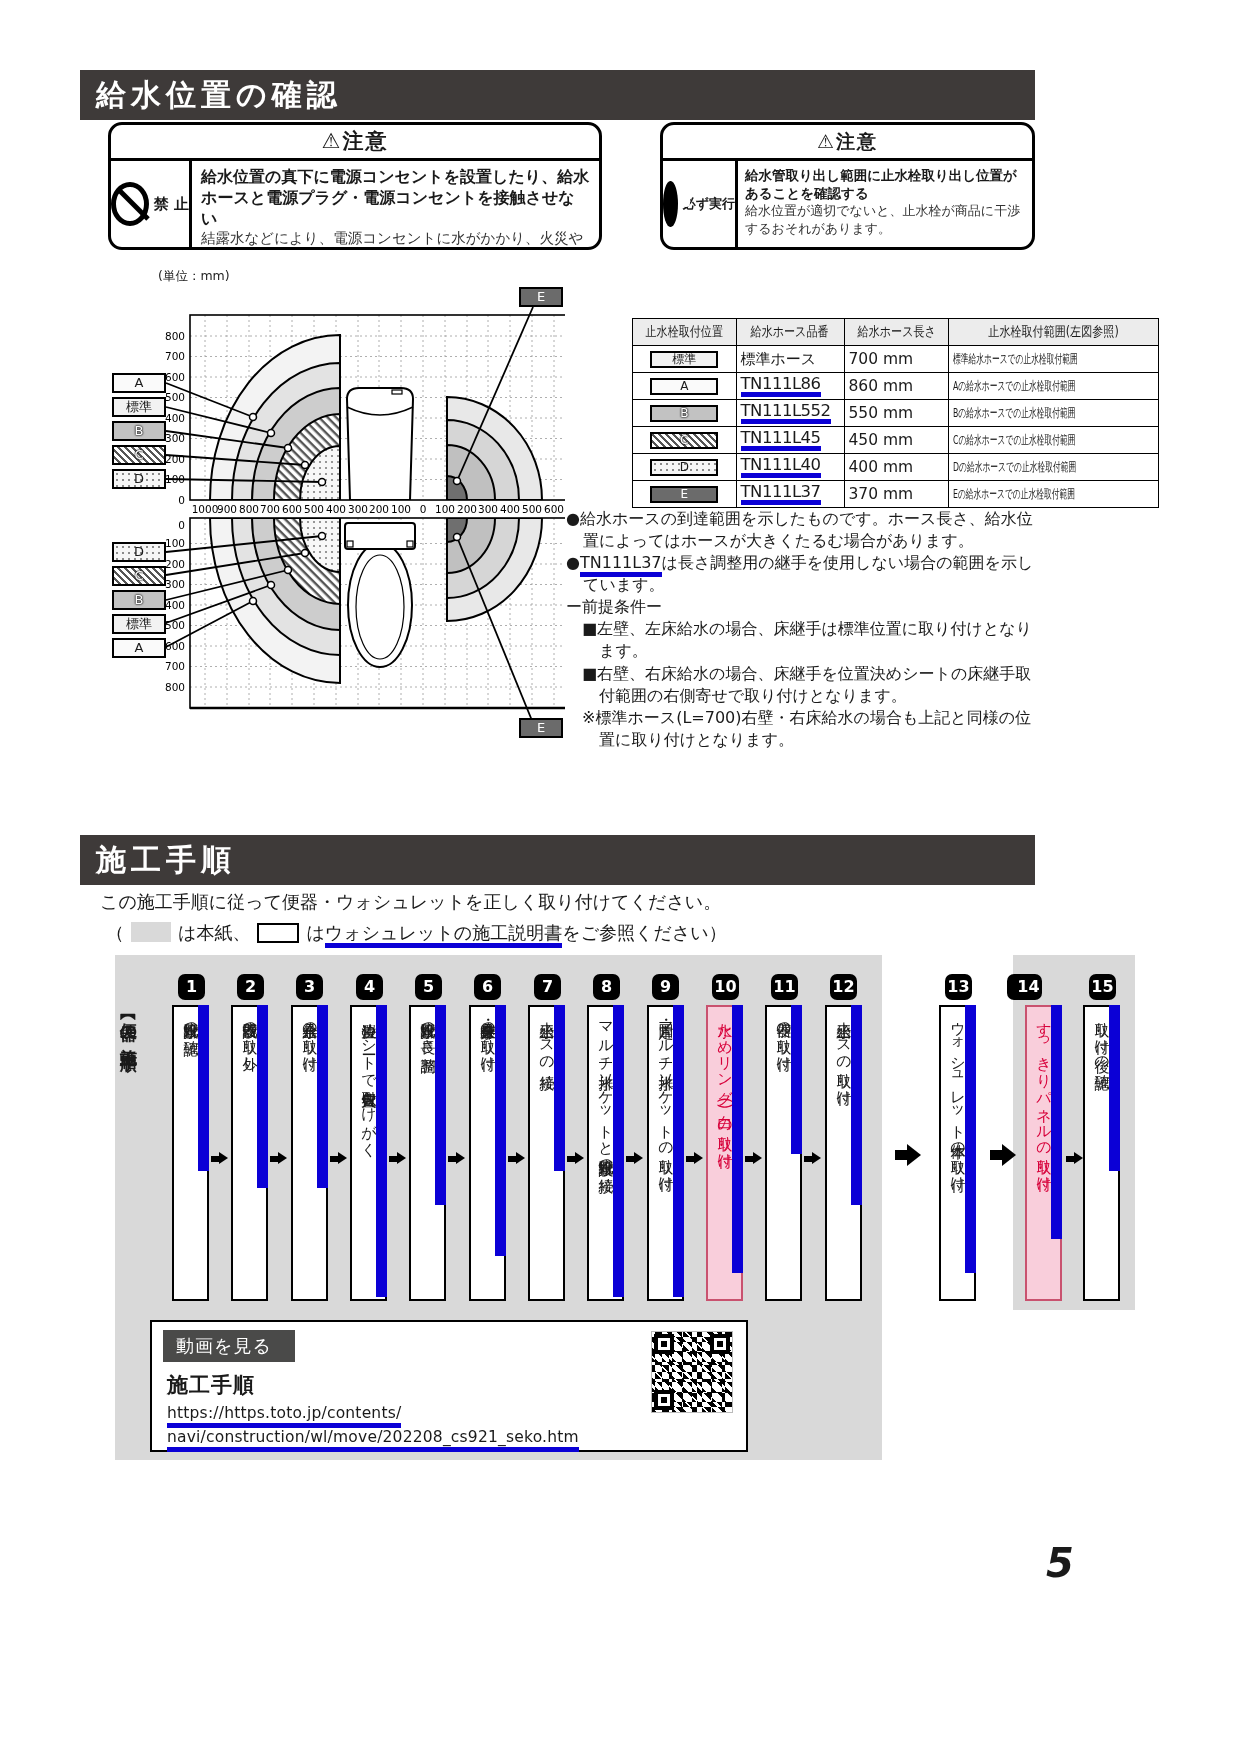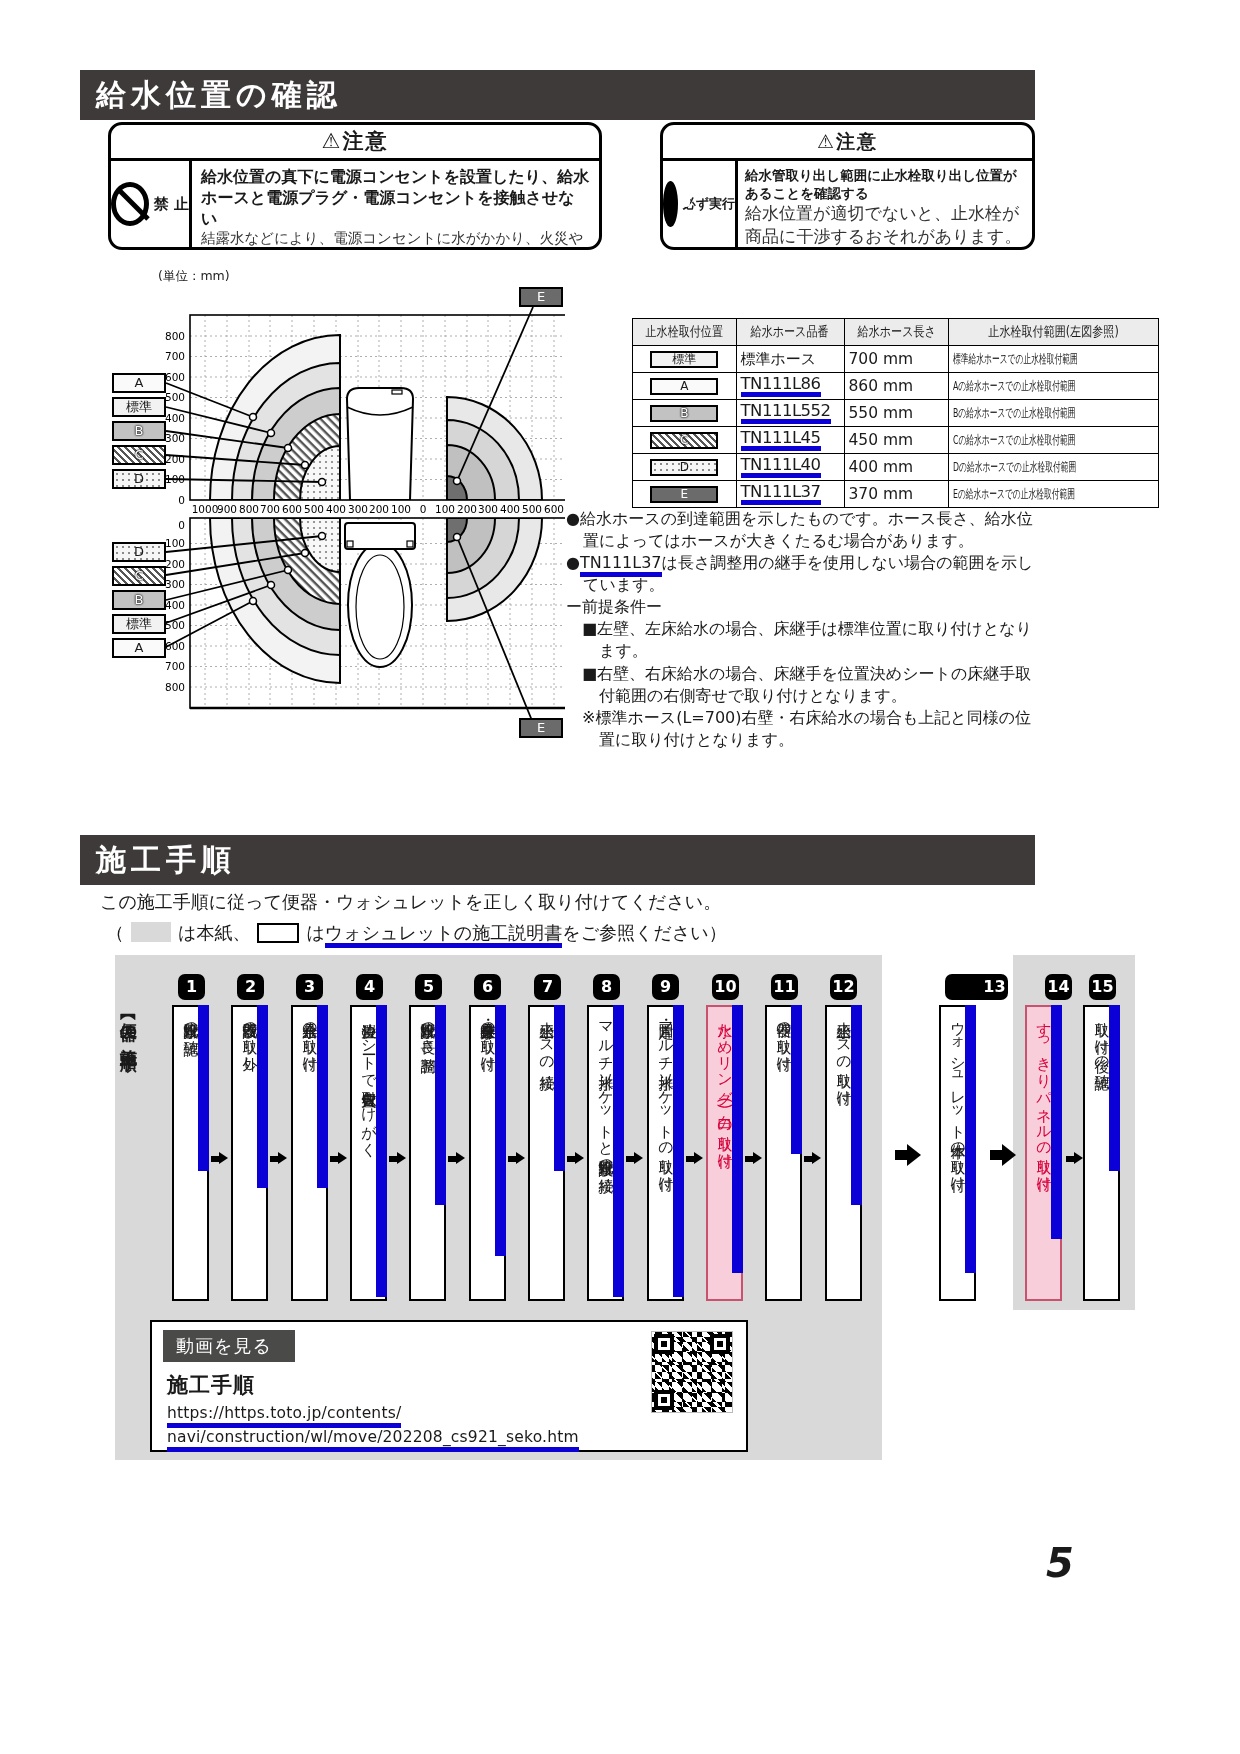--- a/index.html
+++ b/index.html
@@ -16,21 +16,21 @@
   .txt-cell{flex:1;padding:6px 9px;}
   .no-icon{width:44px;height:44px;border:5px solid #000;border-radius:50%;position:relative;box-sizing:border-box;}
   .no-icon::after{content:"";position:absolute;left:-3px;top:15px;width:41px;height:5px;background:#000;transform:rotate(45deg);}
   .must-icon{width:46px;height:46px;background:#000;border-radius:50%;position:relative;}
   .must-icon::before{content:"";position:absolute;left:19px;top:7px;width:8px;height:19px;background:#fff;border-radius:4px;}
   .must-icon::after{content:"";position:absolute;left:19px;top:30px;width:8px;height:8px;background:#fff;border-radius:50%;}
   .icon-label{font-weight:bold;font-size:15px;white-space:nowrap;}
   .cl-bold{font-weight:bold;font-size:16px;line-height:1.3;}
   .cl-body{font-size:14.5px;line-height:1.3;color:#333;}
   .cr-bold{font-weight:bold;font-size:13.5px;line-height:1.35;}
-  .cr-body{font-size:17px;line-height:1.35;color:#333;}
+  .cr-body{font-size:13px;line-height:1.35;color:#333;}
   
   .lg{position:absolute;left:112px;width:54px;height:20px;border:2px solid #000;font-size:13px;
       text-align:center;line-height:16px;box-sizing:border-box;background:#fff;}
   .p-std{background:#f2f2f2;}
   .p-a{background:#fafafa;}
   .p-b{background:#c2c2c2;color:#fff;text-shadow:0 0 2px #000,0 0 2px #000;}
   .p-c{background:repeating-linear-gradient(45deg,#fff,#fff 3px,#555 3px,#555 5px);color:#fff;text-shadow:0 0 2px #000,0 0 2px #000;}
   .p-d{background-color:#f6f6f6;background-image:radial-gradient(#8a8a8a 1px,transparent 1.2px);background-size:6px 6px;}
   .p-e{background:#6b6b6b;color:#fff;}
   .ebox{position:absolute;width:44px;height:20px;background:#6b6b6b;border:2px solid #000;color:#fff;
@@ -381,22 +381,22 @@
   <div class="badge" style="left:296px;">3</div>
   <div class="badge" style="left:356px;">4</div>
   <div class="badge" style="left:415px;">5</div>
   <div class="badge" style="left:474px;">6</div>
   <div class="badge" style="left:534px;">7</div>
   <div class="badge" style="left:593px;">8</div>
   <div class="badge" style="left:652px;">9</div>
   <div class="badge" style="left:712px;">10</div>
   <div class="badge" style="left:771px;">11</div>
   <div class="badge" style="left:830px;">12</div>
-  <div class="badge" style="left:945px;padding-left:36px;">13</div>
-  <div class="badge" style="left:1045px;">14</div>
+  <div class="badge" style="left:945px;">13</div>
+  <div class="badge" style="left:1007px;padding-left:8px;">14</div>
   <div class="badge" style="left:1089px;">15</div>
 
   <div class="strip" style="left:172px;">
       <div class="vt">既設排水管の確認</div>
     </div>
   <div class="strip" style="left:231px;">
       <div class="vt">既設便器の取り外し</div>
     </div>
   <div class="strip" style="left:291px;">
       <div class="vt">給水金具の取り付け</div>

